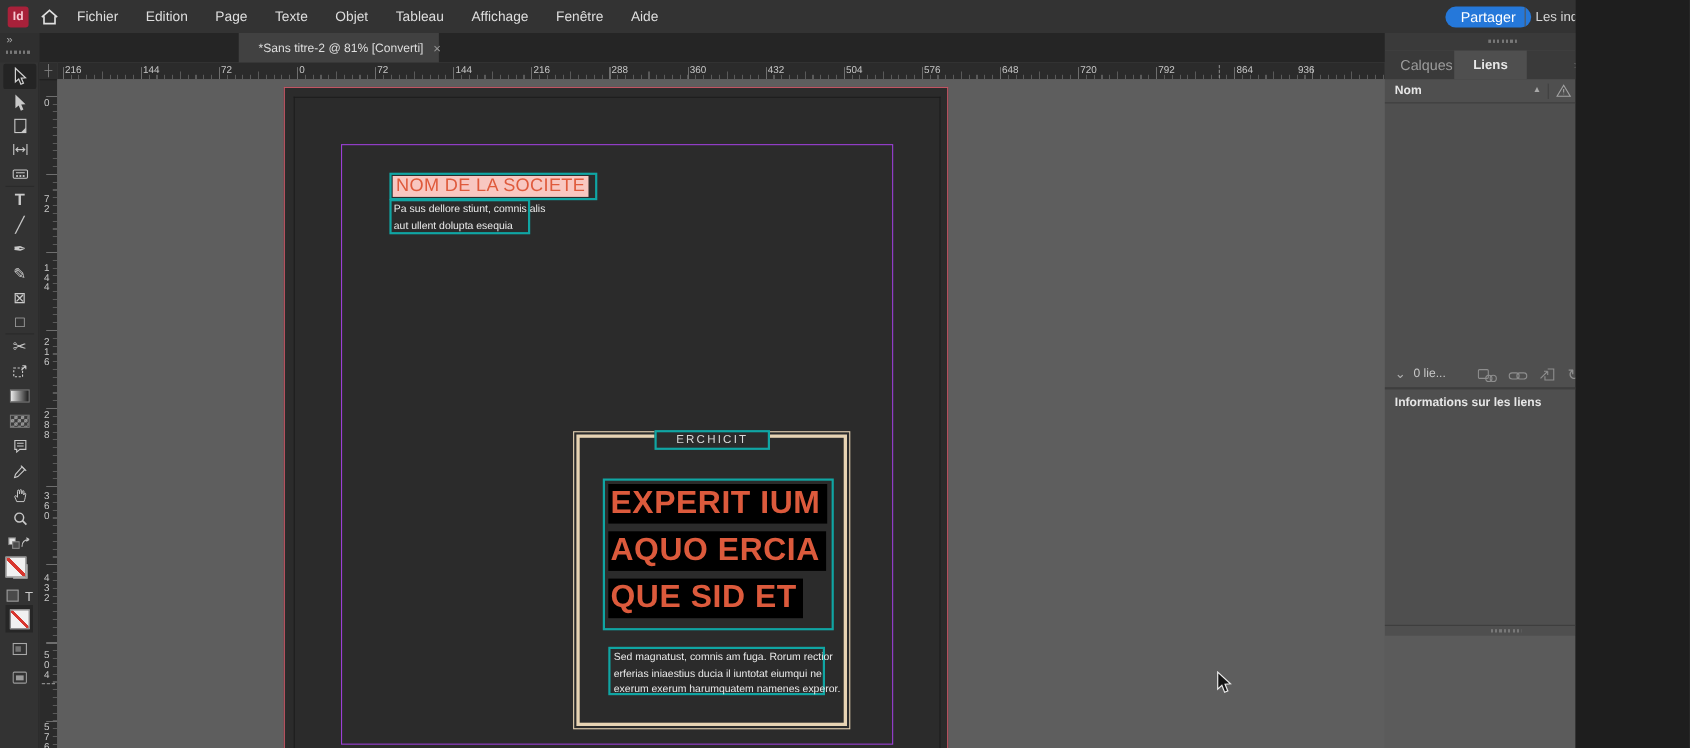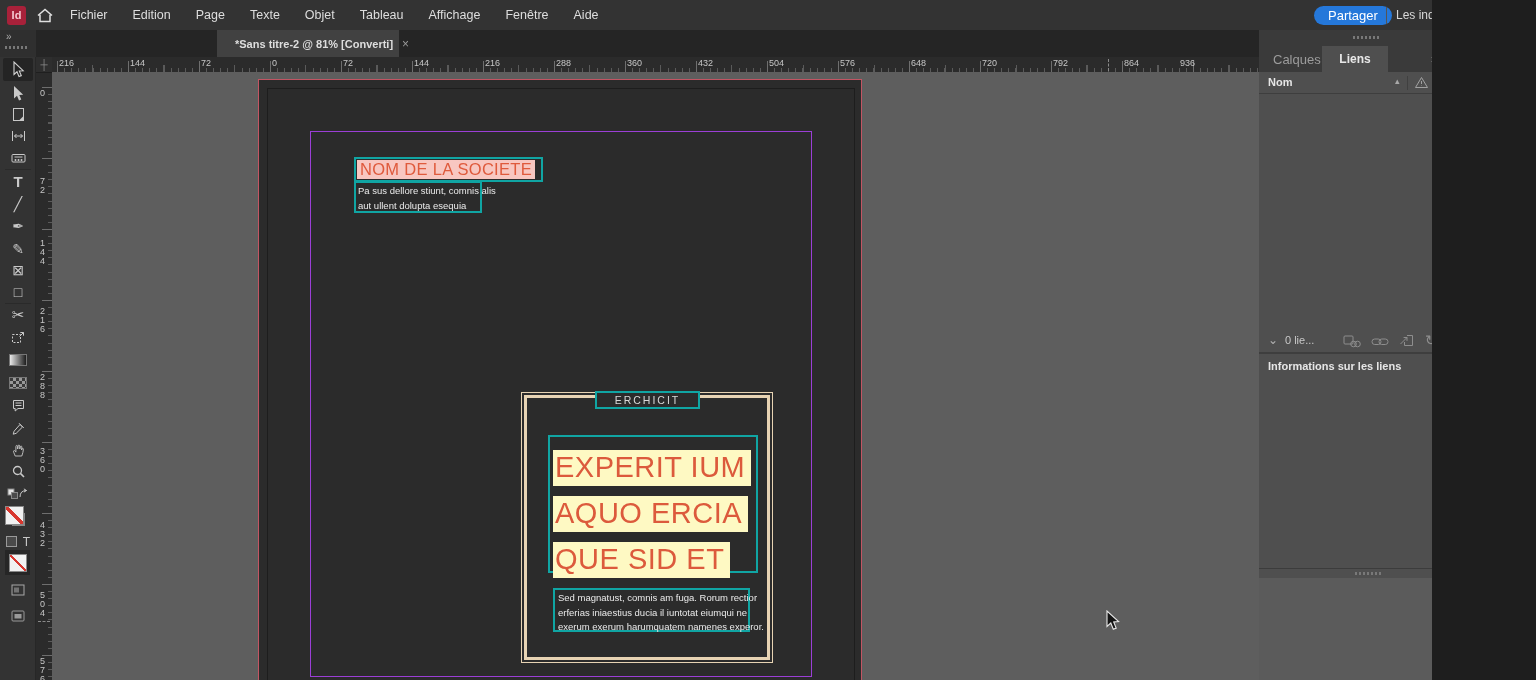--- a/index.html
+++ b/index.html
@@ -21,21 +21,21 @@
   #workspace-chev{left:1487px;top:8px;color:#BDBDBD;font-size:11px;}
   #search-box{left:1515px;top:4px;width:30px;height:22px;border:2px solid #3F7FD6;border-radius:5px;}
   
   #tabbar{left:0;top:30px;width:1536px;height:27px;background:#252525;}
   #tools-corner{left:0;top:30px;width:36px;height:27px;background:#2F2F2F;}
   .grip{height:3px;background:repeating-linear-gradient(90deg,#787878 0 2px,transparent 2px 4px);}
   .tab{top:30px;height:27px;display:flex;align-items:center;padding:0 10px 0 18px;box-sizing:border-box;}
   #tab1{left:36px;width:181px;background:#2B2B2B;color:#8F8F8F;}
   #tab2{left:217px;width:182px;background:#414141;color:#DEDEDE;}
   .tab-title{font-size:11px;white-space:nowrap;}
-  #tab2 .tab-title{font-weight:bold;}
+  #tab2 .tab-title{font-weight:normal;}
   .tab-close{font-size:12px;margin-left:9px;color:#9A9A9A;}
   
   #toolbar{left:0;top:57px;width:36px;height:623px;background:#333333;border-right:1px solid #272727;box-sizing:border-box;}
   .tool{position:absolute;left:3px;width:30px;height:21px;display:flex;align-items:center;justify-content:center;
         color:#C9C9C9;font-size:13px;}
   .tool.sel{background:#242424;border-radius:2px;height:23px;}
   .tdiv{position:absolute;left:5px;width:26px;height:1px;background:#2A2A2A;}
   .gradbox{width:16px;height:10px;border:1px solid #777;background:linear-gradient(90deg,#E8E8E8,#1d1d1d);}
   .fthbox{width:16px;height:10px;border:1px solid #777;
           background-image:linear-gradient(45deg,#999 25%,transparent 25%,transparent 75%,#999 75%),
@@ -76,22 +76,22 @@
   #company-name{position:absolute;left:1px;top:1px;background:#F8C7C1;color:#DF5A3C;
                 font-size:16.5px;font-weight:500;letter-spacing:.3px;padding:0 3px;white-space:nowrap;}
   #frame-tagline{left:302px;top:109px;width:128px;height:32px;padding:1px 2px;}
   .small-doc-text{color:#EAEAEA;font-size:9.5px;line-height:14.5px;white-space:nowrap;}
   #cream-box{left:472px;top:323px;width:246px;height:265px;border:3px solid #E7D3B3;
              outline:1px solid #E7D3B3;outline-offset:2px;box-sizing:border-box;}
   #frame-badge{left:543px;top:319px;width:105px;height:18px;background:#2B2B2B;
                display:flex;align-items:center;justify-content:center;}
   #badge-text{color:#D9D9D9;font-size:10.5px;letter-spacing:2px;}
   #frame-headline{left:496px;top:363px;width:210px;height:138px;padding:3px 0 0 3px;}
-  .hl-line{display:table;background:#fef9c3;color:#DC5A3C;font-size:29px;font-weight:400;
-           letter-spacing:.5px;line-height:35px;padding:0 6px 1px 2px;margin-bottom:7px;white-space:nowrap;margin-top:10px;}
+  .hl-line{display:table;background:#000000;color:#DC5A3C;font-size:29px;font-weight:700;
+           letter-spacing:.5px;line-height:35px;padding:0 6px 1px 2px;margin-bottom:7px;white-space:nowrap;}
   #frame-body{left:501px;top:516px;width:197px;height:44px;padding:1px 3px;}
   
   #mouse-cursor{left:1053px;top:538px;}
   
   #rpanel{left:1259px;top:30px;width:222px;height:548px;background:#4F4F4F;}
   #rp-topstrip{left:0;top:0;width:222px;height:16px;background:#3A3A3A;}
   #rp-tabrow{left:0;top:16px;width:222px;height:26px;background:#3A3A3A;}
   #tab-calques{position:absolute;left:14px;top:6px;color:#9C9C9C;font-size:13px;}
   #tab-liens{position:absolute;left:63px;top:0;width:66px;height:26px;background:#4F4F4F;
              color:#E8E8E8;font-size:12px;font-weight:bold;text-align:center;line-height:26px;}

